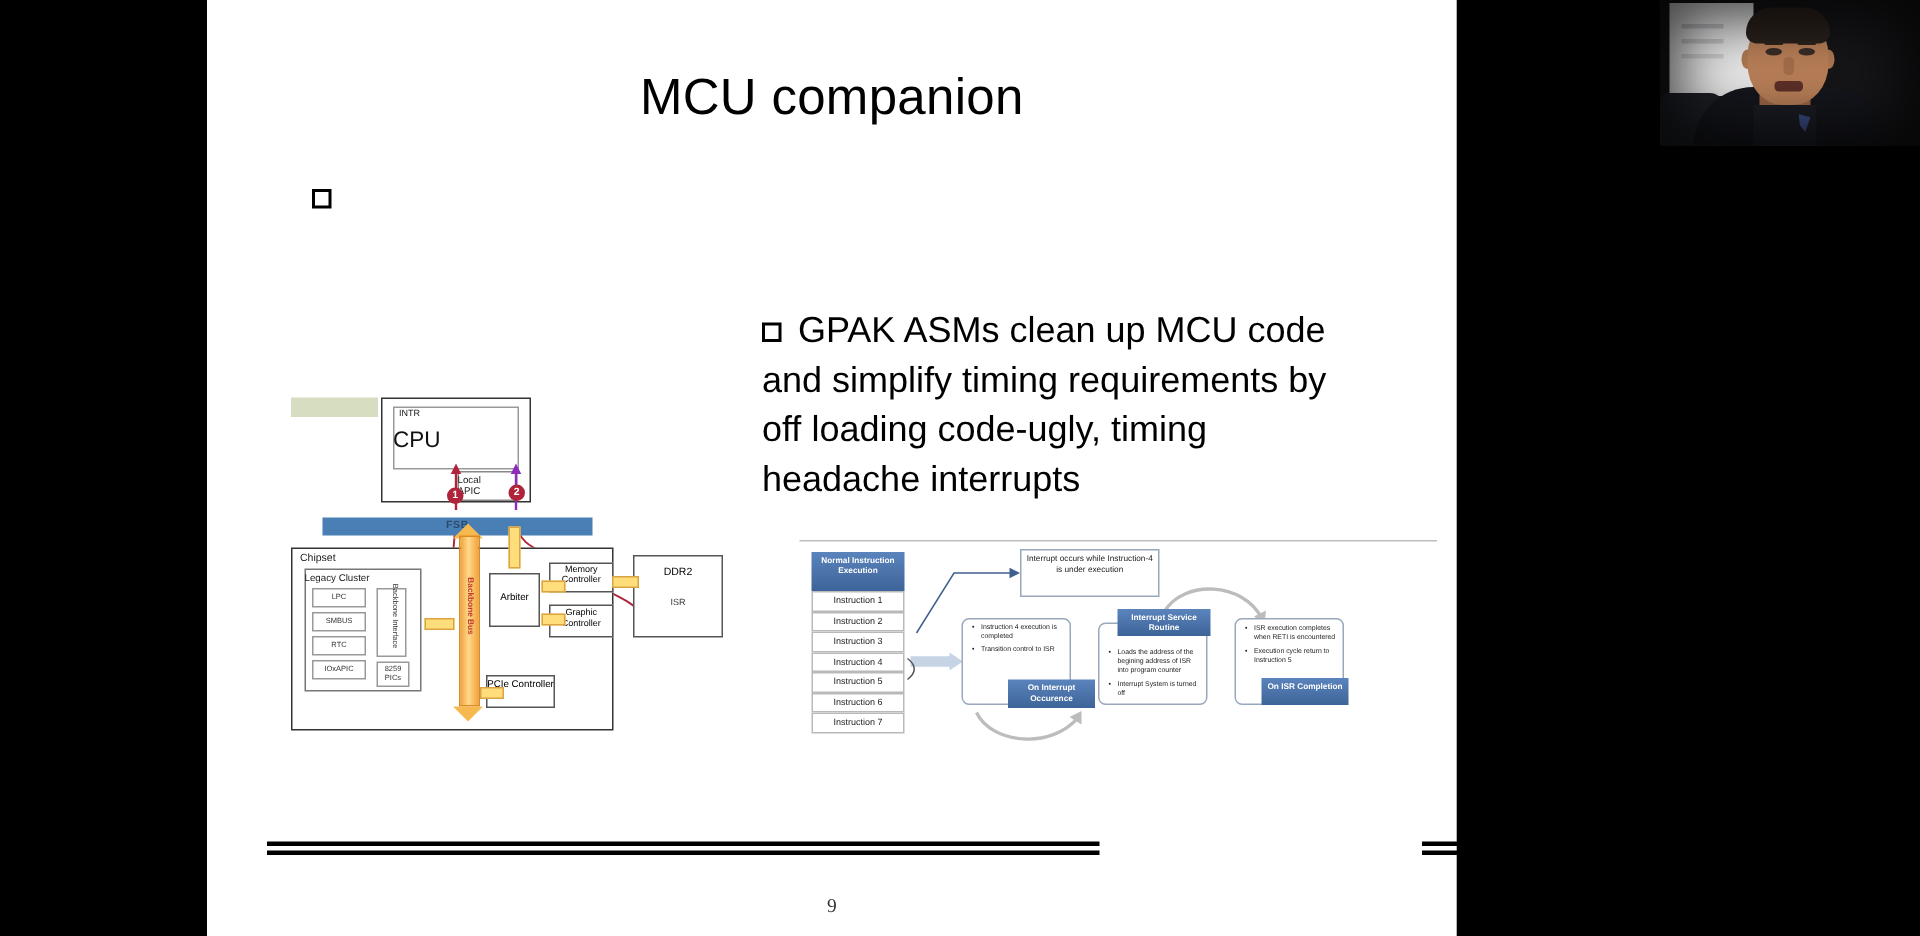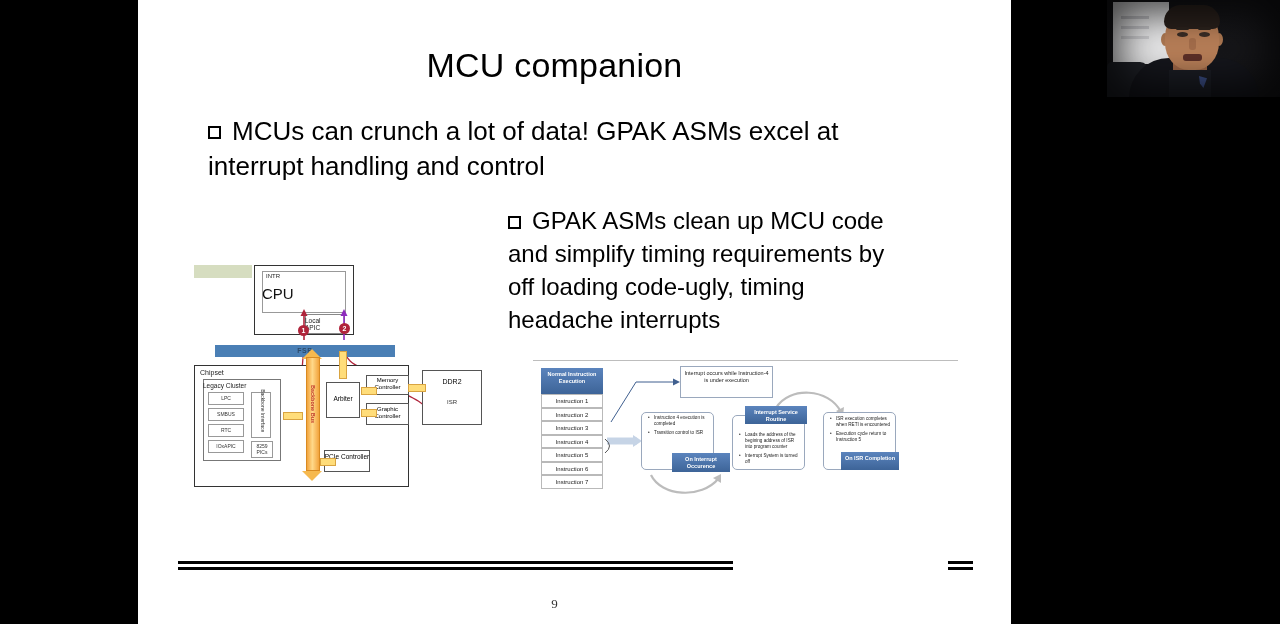--- a/index.html
+++ b/index.html
@@ -7,21 +7,20 @@
   body{
     width:1280px;height:624px;background:#000;overflow:hidden;
     font-family:"Liberation Sans","DejaVu Sans",sans-serif;
   }
   #screen{position:relative;width:1280px;height:624px;background:#000;}
 
   
   #slide{
     position:absolute;left:138px;top:0;width:833px;height:624px;
     background:#ffffff;
-    padding-left:40px;
   }
   #slide-edge-l{position:absolute;left:138px;top:0;width:2px;height:624px;background:#d8d8d8;}
   #slide-edge-r{position:absolute;left:969px;top:0;width:2px;height:624px;background:#d0d0d0;}
 
   
   .title{
     position:absolute;left:0;top:46px;width:833px;text-align:center;
     font-size:34px;color:#000;letter-spacing:.2px;font-weight:400;
   }
 
@@ -164,21 +163,21 @@
 <div id="screen">
 
   <div id="slide-edge-l"></div>
   <div id="slide-edge-r"></div>
 
   <div id="slide">
 
     <div class="title">MCU companion</div>
 
     <div class="bullet" id="bullet1">
-      <span class="sq"></span><span class="txt">MCUs can crunch a lot of data! GPAK ASMs excel at interrupt  handling  and  control</span>
+      <span class="sq"></span>
     </div>
 
     <div class="bullet" id="bullet2">
       <span class="sq"></span><span class="txt">GPAK ASMs clean up MCU code and simplify timing requirements by off loading code-ugly, timing headache interrupts</span>
     </div>
 
     <div id="dia-left">
 
       <div class="dl-box" id="cpu-outer"></div>
       <div class="dl-box" id="cpu-inner"></div>

